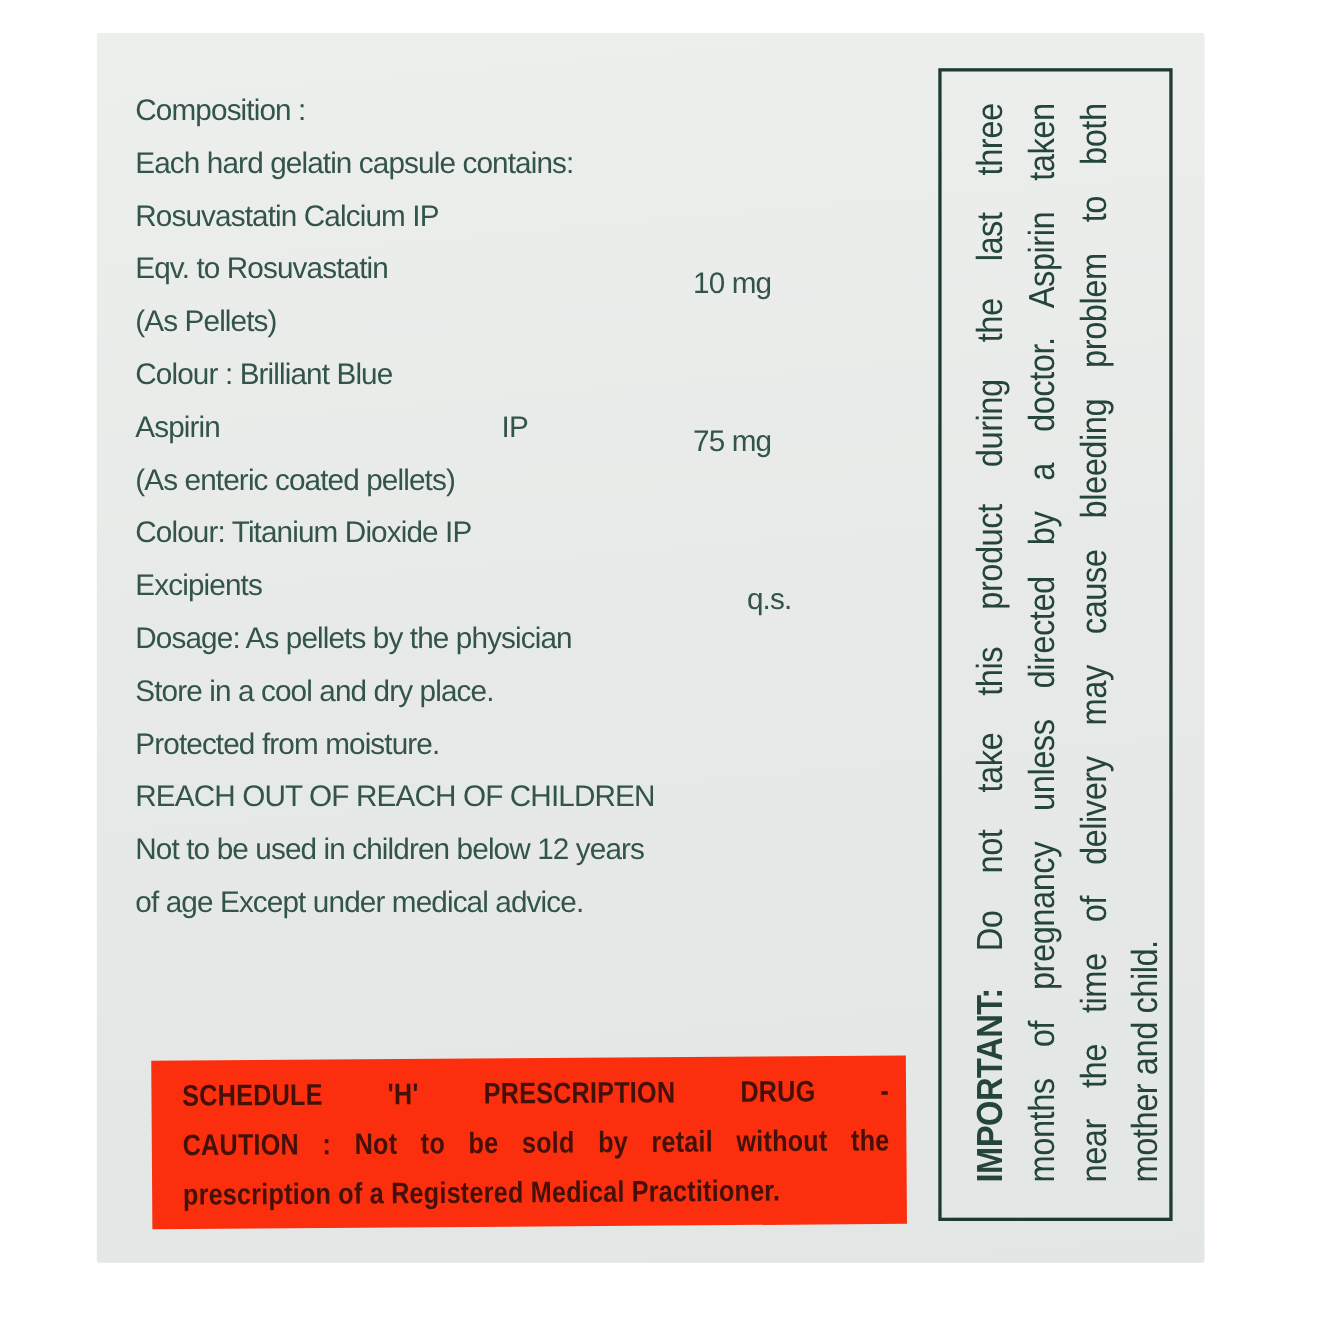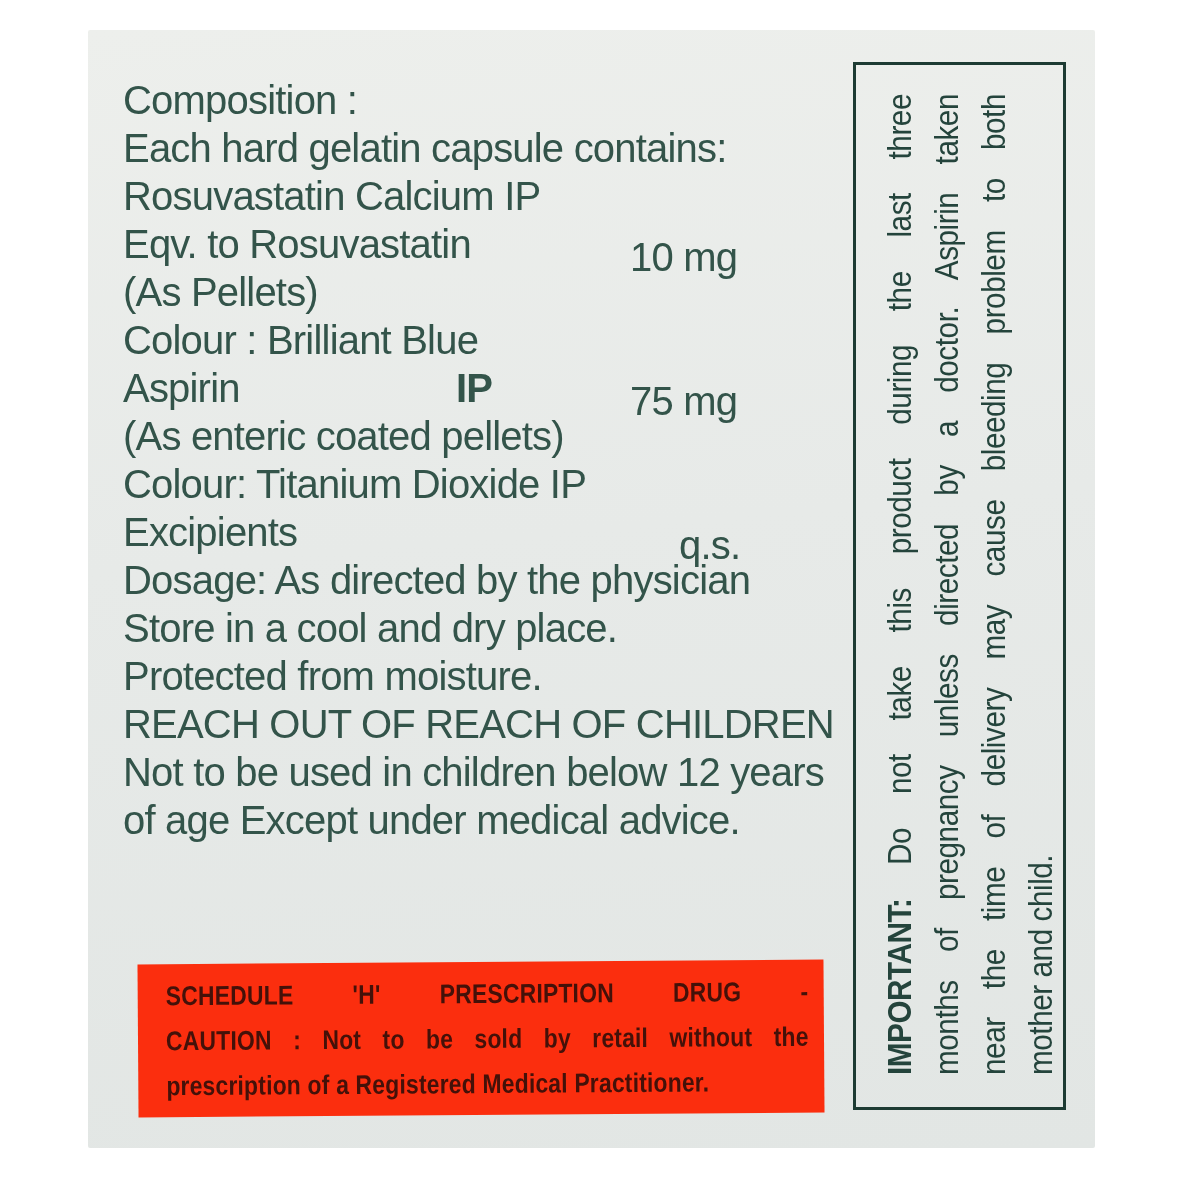--- a/index.html
+++ b/index.html
@@ -9,24 +9,24 @@
   }
   .photo{position:relative;width:1200px;height:1200px;background:#ffffff;}
   .panel{
     position:absolute;left:88px;top:30px;width:1007px;height:1118px;
     background:linear-gradient(175deg,#edefec 0%,#e7eae8 45%,#e2e6e4 100%);
     border-radius:2px;
   }
   
   .textblock{
     position:absolute;left:35px;top:46px;width:790px;
-    color:#33544a;font-size:40px;letter-spacing:-0.8px;
+    color:#33544a;font-size:27px;letter-spacing:-0.8px;
   }
   .tline{position:relative;height:48px;line-height:48px;white-space:nowrap;}
-  .pos-mid{position:absolute;left:333px;top:0;font-weight:bold;}
+  .pos-mid{position:absolute;left:333px;top:0;}
   .pos-value{position:absolute;left:494px;top:13px;margin-left:13px;}
   .pos-value.qs{left:543px;}
 
   
   .schedule{
     position:absolute;left:50px;top:932px;width:686px;height:153px;
     background:#fb2e0e;transform:rotate(-0.4deg);
   }
   .schedule-inner{
     position:absolute;left:28px;top:10px;width:756px;
@@ -84,21 +84,21 @@
         <span>(As enteric coated pellets)</span>
       </div>
       <div class="tline">
         <span>Colour: Titanium Dioxide IP</span>
       </div>
       <div class="tline">
         <span>Excipients</span>
         <span class="pos-value qs">q.s.</span>
       </div>
       <div class="tline">
-        <span>Dosage: As directed by the physician</span>
+        <span>Dosage: As pellets by the physician</span>
       </div>
       <div class="tline">
         <span>Store in a cool and dry place.</span>
       </div>
       <div class="tline">
         <span>Protected from moisture.</span>
       </div>
       <div class="tline">
         <span>REACH OUT OF REACH OF CHILDREN</span>
       </div>

